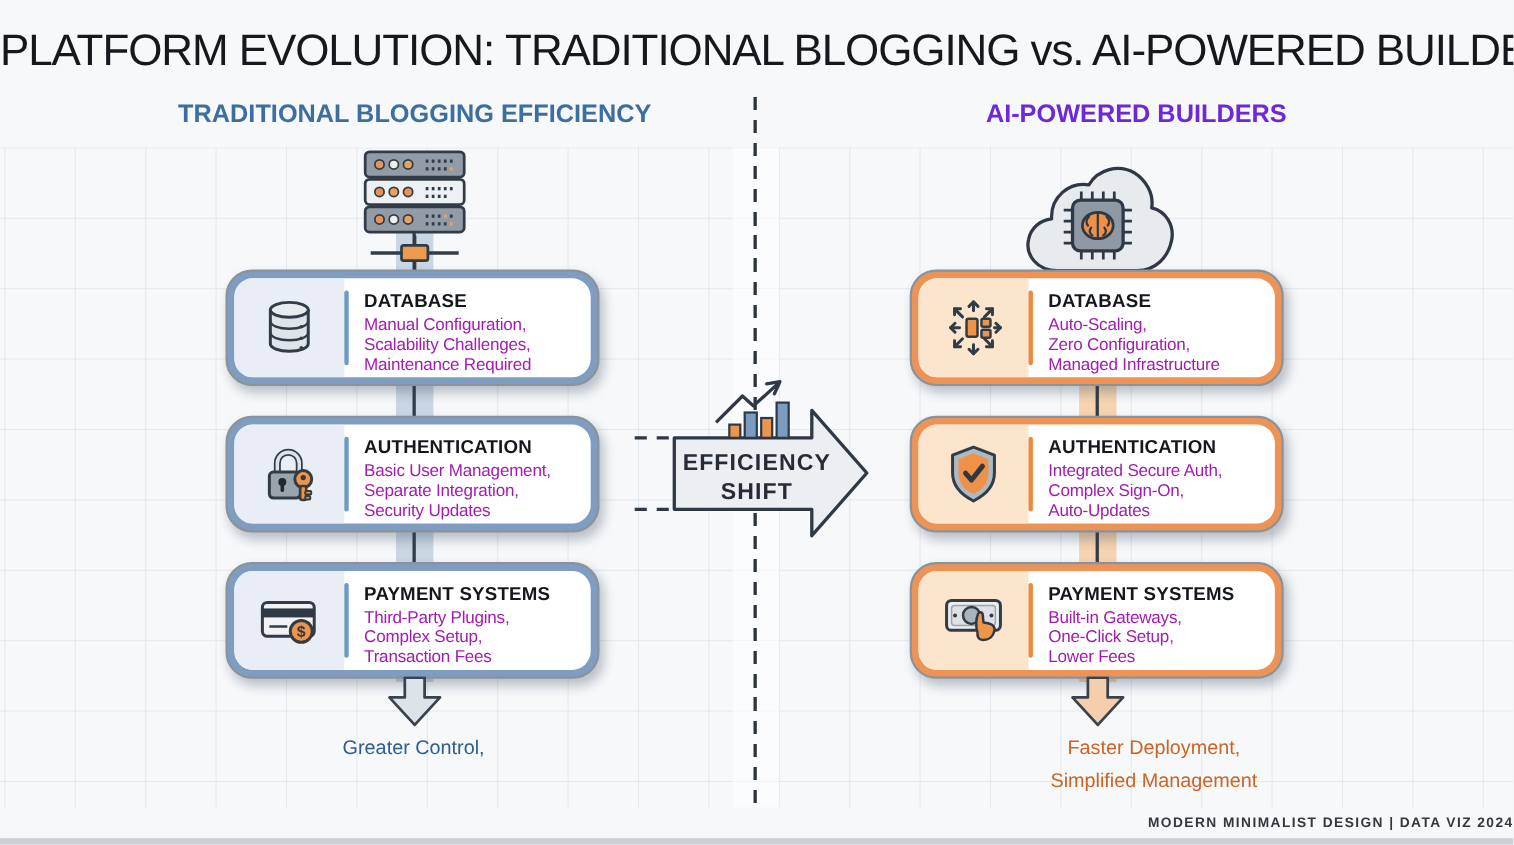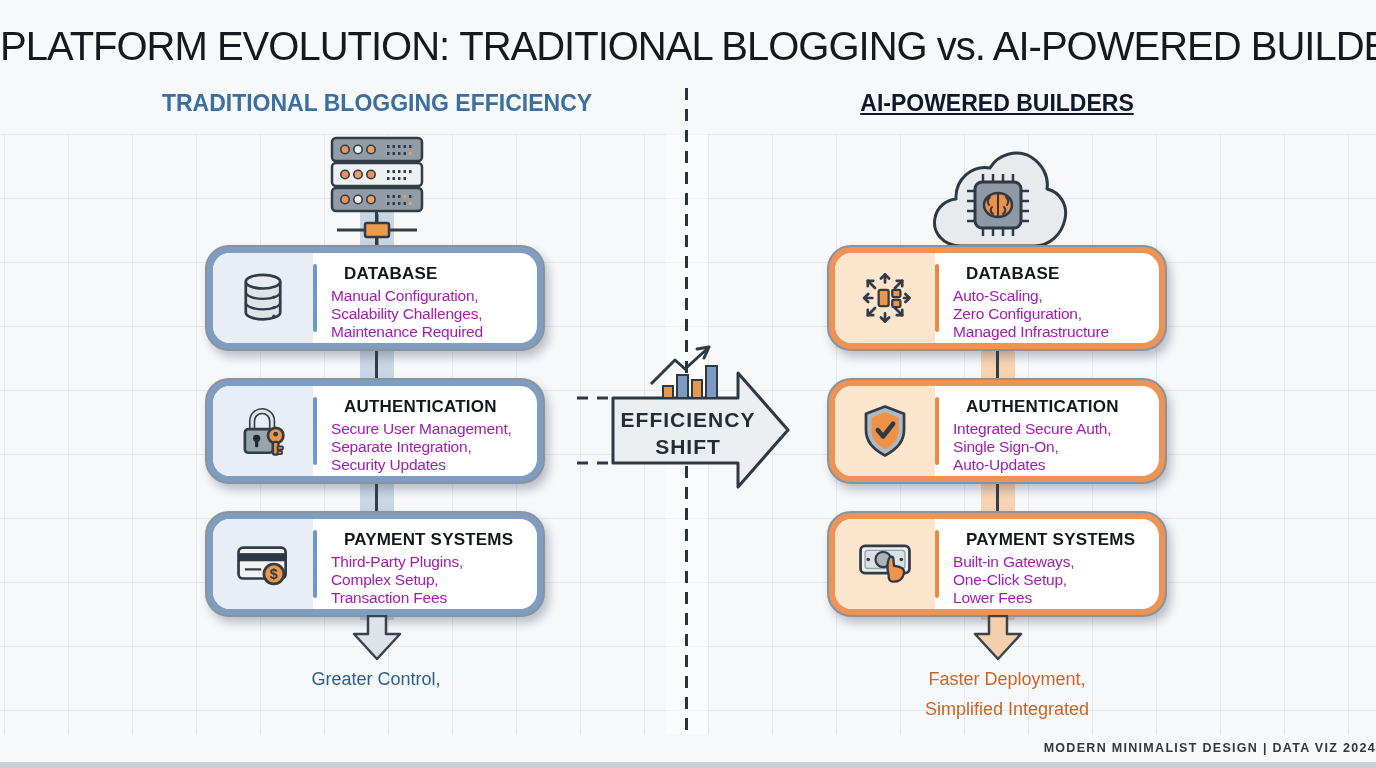--- a/index.html
+++ b/index.html
@@ -11,47 +11,47 @@
     background-size:64px 64px;background-position:4px 0;}
   .center-col{position:absolute;left:666px;top:134px;width:42px;height:600px;background:rgba(255,255,255,.55);}
   .divider{position:absolute;left:685px;top:88px;width:3px;height:644px;
     background:repeating-linear-gradient(to bottom,#2b333c 0 12px,transparent 12px 21px);}
   .title{position:absolute;left:0;top:24px;width:1376px;text-align:center;white-space:nowrap;
     font-size:40px;color:#15181c;letter-spacing:-1px;}
   .t-bold{font-weight:400;}
   .t-light{font-weight:400;margin-left:10px;}
   .col-header{position:absolute;top:90px;font-size:23px;font-weight:800;text-align:center;letter-spacing:0;}
   .col-header.left{left:102px;width:550px;color:#3c6fa0;}
-  .col-header.right{left:722px;width:550px;color:#0f172a;text-decoration:underline;}
+  .col-header.right{left:758px;width:550px;color:#6d28d9;}
   .band{position:absolute;width:34px;}
   .band.left{left:360px;top:208px;height:412px;background:#c9d6e3;}
   .band.right{left:981px;top:280px;height:340px;background:#f6d3b1;}
   .band-line{position:absolute;width:3px;background:#333d47;}
   .band-line.left{left:375px;top:208px;height:412px;}
   .band-line.right{left:996px;top:280px;height:340px;}
   .top-icon{position:absolute;}
   .card{position:absolute;width:340px;height:106px;border:2px solid #8a929b;border-radius:24px;
     box-shadow:4px 6px 10px rgba(50,60,80,.30);box-sizing:border-box;padding:6px;}
   .card.blue{background:#7f9dc1;}
   .card.orange{background:#ee9356;}
   .card-inner{background:#ffffff;border-radius:17px;height:100%;display:flex;overflow:hidden;}
   .icon-box{flex:0 0 100px;display:flex;align-items:center;justify-content:center;}
   .card.blue .icon-box{background:#e9eef6;}
   .card.orange .icon-box{background:#fce5cd;}
   .vline{width:4px;border-radius:2px;margin:11px 0;flex:0 0 4px;}
   .card.blue .vline{background:#6e9ac6;}
   .card.orange .vline{background:#ea8a3e;}
   .card-text{padding:11px 4px 0 14px;}
-  .card-title{font-size:17px;font-weight:800;color:#14181d;margin-bottom:3px;letter-spacing:.2px;margin-left:13px;}
+  .card-title{font-size:17px;font-weight:800;color:#14181d;margin-bottom:3px;letter-spacing:.2px;}
   .card-line{font-size:15.5px;color:#a21caf;line-height:18px;letter-spacing:-.2px;}
   .arrow-svg{position:absolute;left:575px;top:340px;z-index:6;}
   .down-arrow{position:absolute;z-index:5;}
   .outcome{position:absolute;top:664px;width:550px;text-align:center;font-size:18px;font-weight:400;line-height:30px;}
   .outcome.left{left:101px;color:#2d5e8c;}
-  .outcome.right{left:732px;color:#c96526;}
+  .outcome.right{left:774px;color:#c96526;}
   .footer{position:absolute;left:0;top:741px;width:1376px;text-align:right;font-size:12.5px;
     font-weight:600;letter-spacing:1.3px;color:#33383e;}
   .footer-strip{position:absolute;left:0;bottom:0;width:1376px;height:6px;background:#c9cfd4;}
   svg text{font-family:"Liberation Sans",sans-serif;}
 </style>
 </head>
 <body>
 
 <div class="page">
 
@@ -184,21 +184,21 @@
           <circle cx="46" cy="37" r="8.5" fill="#f0944a" stroke="#323c46" stroke-width="3"></circle>
           <circle cx="46" cy="35.5" r="2.6" fill="#2e3945"></circle>
           <rect x="43" y="44" width="6" height="14" rx="2" fill="#f0944a" stroke="#323c46" stroke-width="2.5"></rect>
           <rect x="48" y="49" width="6" height="3.5" rx="1" fill="#f0944a" stroke="#323c46" stroke-width="2"></rect>
           <rect x="48" y="54" width="5" height="3.5" rx="1" fill="#f0944a" stroke="#323c46" stroke-width="2"></rect>
         </svg>
       </div>
       <div class="vline"></div>
       <div class="card-text">
         <div class="card-title">AUTHENTICATION</div>
-        <div class="card-line">Secure User Management,</div>
+        <div class="card-line">Basic User Management,</div>
         <div class="card-line">Separate Integration,</div>
         <div class="card-line">Security Updates</div>
       </div>
     </div>
   </div>
 
   <div class="card blue" style="left:205px;top:511px">
     <div class="card-inner">
       <div class="icon-box">
         <svg width="58" height="58" viewBox="0 0 64 64">
@@ -264,21 +264,21 @@
         <svg width="58" height="58" viewBox="0 0 64 64">
           <path d="M32,5 L53,13 V31 C53,45 44,53 32,59 C20,53 11,45 11,31 V13 Z" fill="#aeb9c2" stroke="#323c46" stroke-width="3" stroke-linejoin="round"></path>
           <path d="M32,11 L47,17 V31 C47,41 41,48 32,52 C23,48 17,41 17,31 V17 Z" fill="#ef9147" stroke-linejoin="round"></path>
           <path d="M24,31 L30,38 L41,24" fill="none" stroke="#2e3945" stroke-width="5" stroke-linecap="round" stroke-linejoin="round"></path>
         </svg>
       </div>
       <div class="vline"></div>
       <div class="card-text">
         <div class="card-title">AUTHENTICATION</div>
         <div class="card-line">Integrated Secure Auth,</div>
-        <div class="card-line">Single Sign-On,</div>
+        <div class="card-line">Complex Sign-On,</div>
         <div class="card-line">Auto-Updates</div>
       </div>
     </div>
   </div>
 
   <div class="card orange" style="left:827px;top:511px">
     <div class="card-inner">
       <div class="icon-box">
         <svg width="58" height="58" viewBox="0 0 64 64">
           <rect x="5" y="12" width="54" height="30" rx="5" fill="#eceef0" stroke="#323c46" stroke-width="3"></rect>
@@ -320,19 +320,19 @@
   </svg>
   <svg class="down-arrow" style="left:972px;top:615px" width="52" height="46" viewBox="0 0 52 46">
     <polygon points="17,1 35,1 35,19 49,19 26,44 3,19 17,19" fill="#f5cfac" stroke="#39434d" stroke-width="2.5" stroke-linejoin="round"></polygon>
   </svg>
 
   <div class="outcome left">
     <div>Greater Control,</div>
   </div>
   <div class="outcome right">
     <div>Faster Deployment,</div>
-    <div>Simplified Integrated</div>
+    <div>Simplified Management</div>
   </div>
 
   <div class="footer">MODERN MINIMALIST DESIGN | DATA VIZ 2024</div>
   <div class="footer-strip"></div>
 
 </div>
 
 </body></html>

